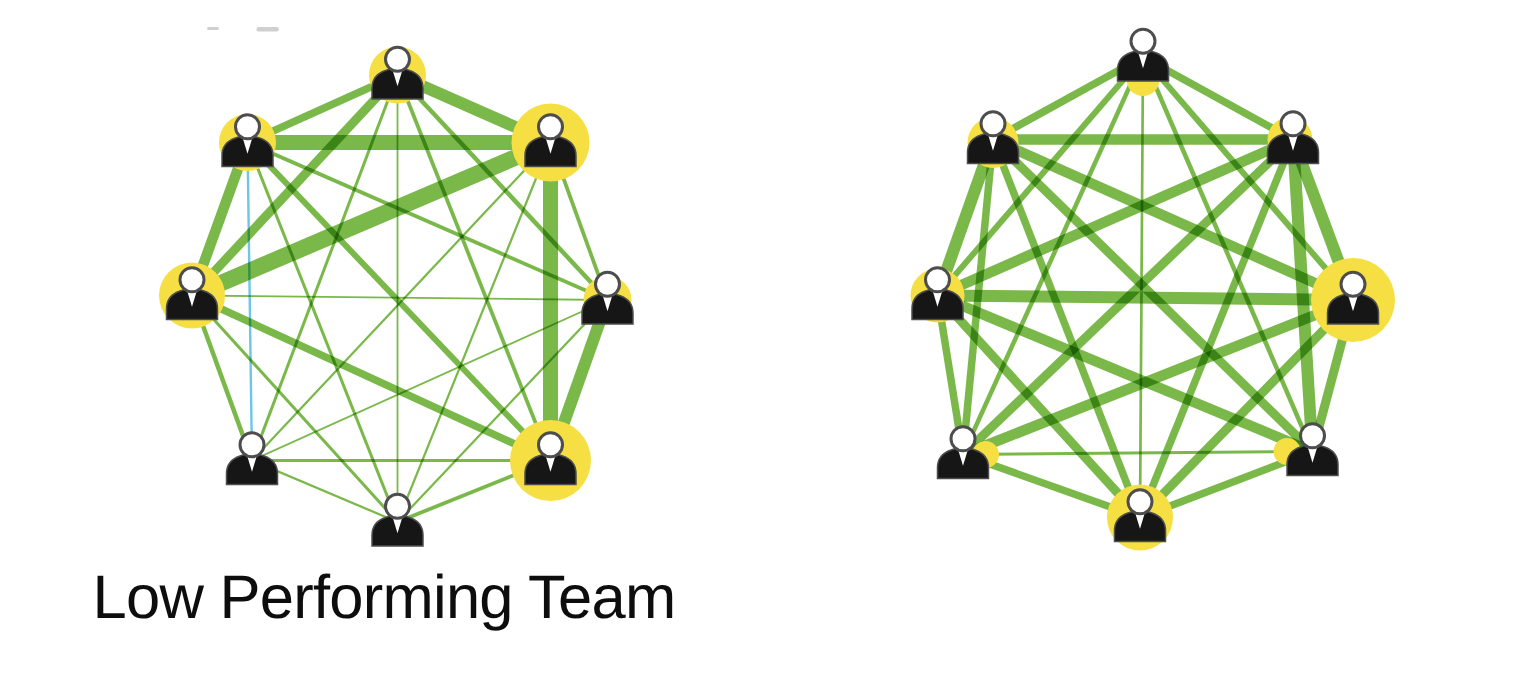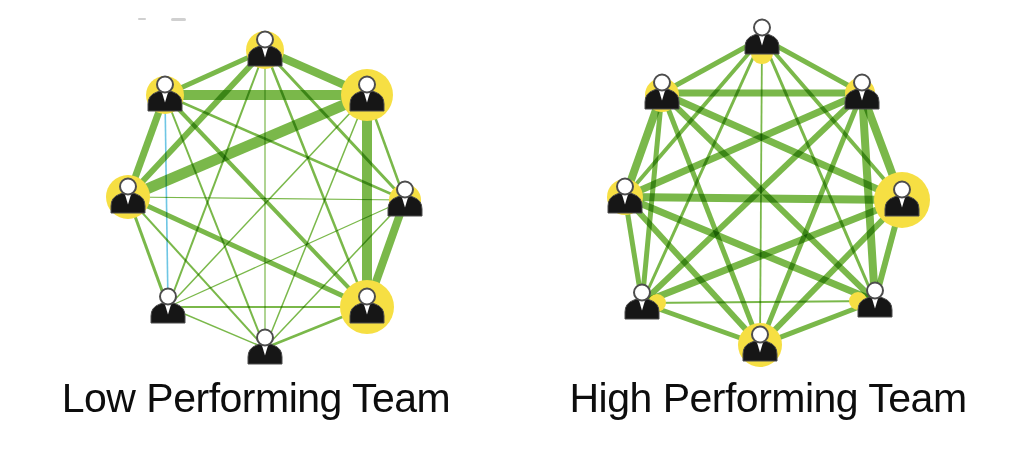--- a/index.html
+++ b/index.html
@@ -220,21 +220,20 @@
           <path d="M -3.6 -4.4 L 0 7.5 L 3.6 -4.4 Z" fill="#ffffff"></path>
           <circle cx="0" cy="-10.5" r="8" fill="#ffffff" stroke="#4d4d4d" stroke-width="2"></circle>
         </g>
         <g transform="translate(248,345)">
           <circle cx="0" cy="0" r="22" fill="#f6df43"></circle>
           <path d="M -17 16 L -17 9 Q -17 0 -8 -3 L -3.2 -4.6 Q 0 -2.2 3.2 -4.6 L 8 -3 Q 17 0 17 9 L 17 16 Z" fill="#161616" stroke="#4d4d4d" stroke-width="1"></path>
           <path d="M -3.6 -4.4 L 0 7.5 L 3.6 -4.4 Z" fill="#ffffff"></path>
           <circle cx="0" cy="-10.5" r="8" fill="#ffffff" stroke="#4d4d4d" stroke-width="2"></circle>
         </g>
       </svg>
-    <figcaption class="caption">High Performing Team</figcaption>
   </figure>
 
 </div>
 
 <div class="artifacts">
     <div class="dash" style="left: 138px; top: 18px; width: 8px; height: 2px;"></div>
     <div class="dash" style="left: 171px; top: 18px; width: 15px; height: 3px;"></div>
   </div>
 
 </body></html>

